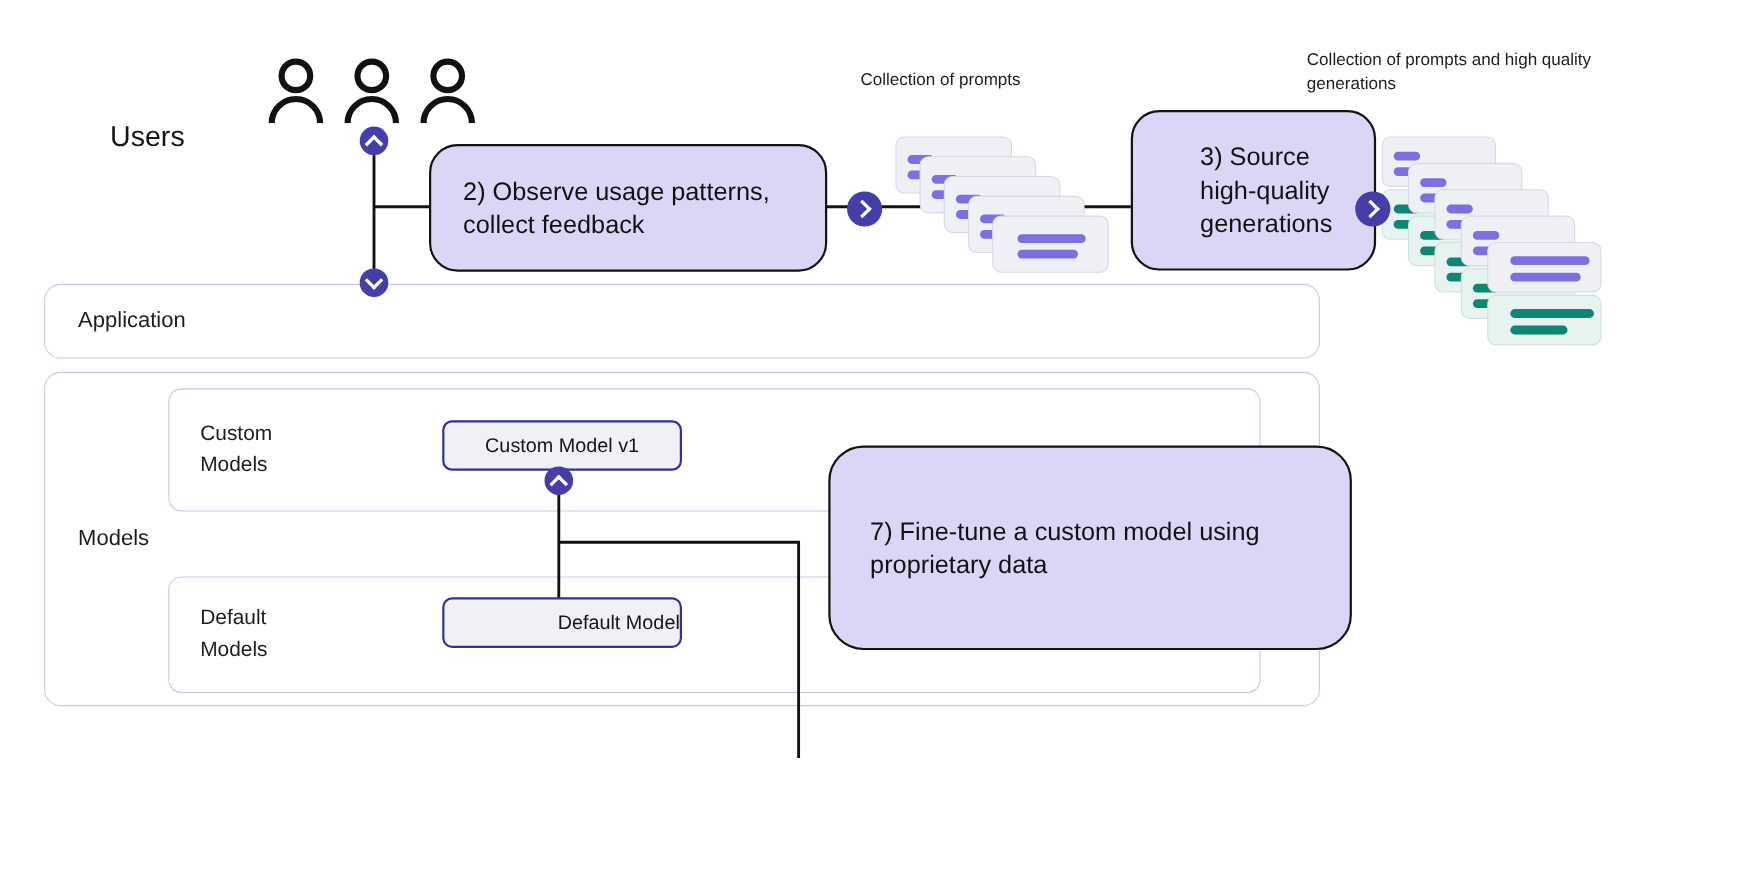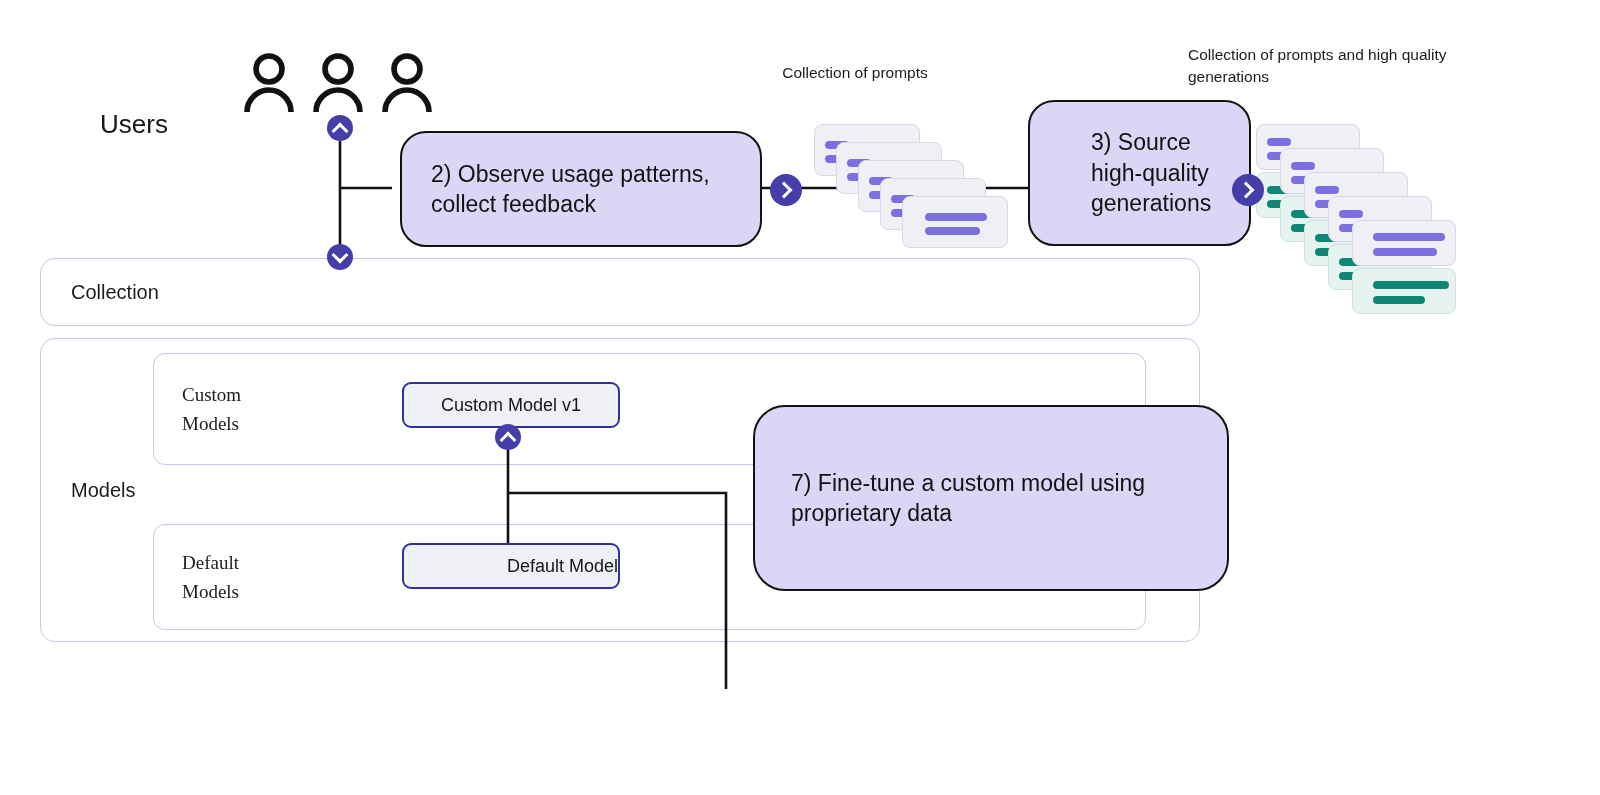--- a/index.html
+++ b/index.html
@@ -17,21 +17,21 @@
   }
   .layer-label{
     position:absolute;left:30px;top:50%;transform:translateY(-50%);
     font-size:20px;color:#1c1c1c;z-index:2;
   }
   .inner-box{
     position:absolute;background:#ffffff;border:1.6px solid #c9c7e8;border-radius:12px;z-index:1;
   }
   .inner-label{
     position:absolute;left:28px;top:50%;transform:translateY(-50%);
-    font-size:19px;line-height:1.55;color:#1c1c1c;font-family:Liberation Serif, serif;
+    font-size:19px;line-height:1.55;color:#1c1c1c;
   }
 
   
   .pbox{
     position:absolute;background:#dcd5f6;border:2.6px solid #121212;border-radius:26px;
     display:flex;align-items:center;z-index:4;
     font-size:23px;line-height:1.32;color:#121212;
   }
   .pbox .txt{padding-left:29px;padding-right:12px;}
 
@@ -77,21 +77,21 @@
   }
   .pair .gcard{top:0;background:#efeff6;border:1px solid #d9d9e4;}
   .pair .mcard{top:48px;background:#e7f3f0;border:1px solid #cfe2dd;}
 </style>
 </head>
 <body>
 
 <div class="canvas">
 
   <div class="layer" style="top:258px;height:66px;">
-    <span class="layer-label">Collection</span>
+    <span class="layer-label">Application</span>
   </div>
 
   <div class="layer" style="top:338px;height:302px;">
     <span class="layer-label">Models</span>
     <div class="inner-box" style="left:112px;top:14px;width:991px;height:110px;">
       <span class="inner-label ml">Custom
 Models</span>
     </div>
     <div class="inner-box" style="left:112px;top:185px;width:991px;height:104px;">
       <span class="inner-label ml">Default
@@ -124,21 +124,21 @@
     <path d="M7 60 A22 22 0 0 1 51 60" fill="none" stroke="#111" stroke-width="5.6"></path>
   </svg>
 
   <div class="cc cc-sm" style="left:327px;top:115px;">
       <span class="chev up"></span>
     </div>
   <div class="cc cc-sm" style="left:327px;top:244px;">
       <span class="chev down"></span>
     </div>
 
-  <div class="pbox" style="left:390px;top:131px;width:358px;height:112px;margin-left:10px;">
+  <div class="pbox" style="left:390px;top:131px;width:358px;height:112px;">
     <span class="txt ml">2) Observe usage patterns,
 collect feedback</span>
   </div>
 
   <div class="cc cc-lg" style="left:770px;top:174px;">
       <span class="chev right"></span>
     </div>
 
   <div class="caption" style="left:740px;top:62px;width:230px;text-align:center;">Collection of prompts</div>
 

